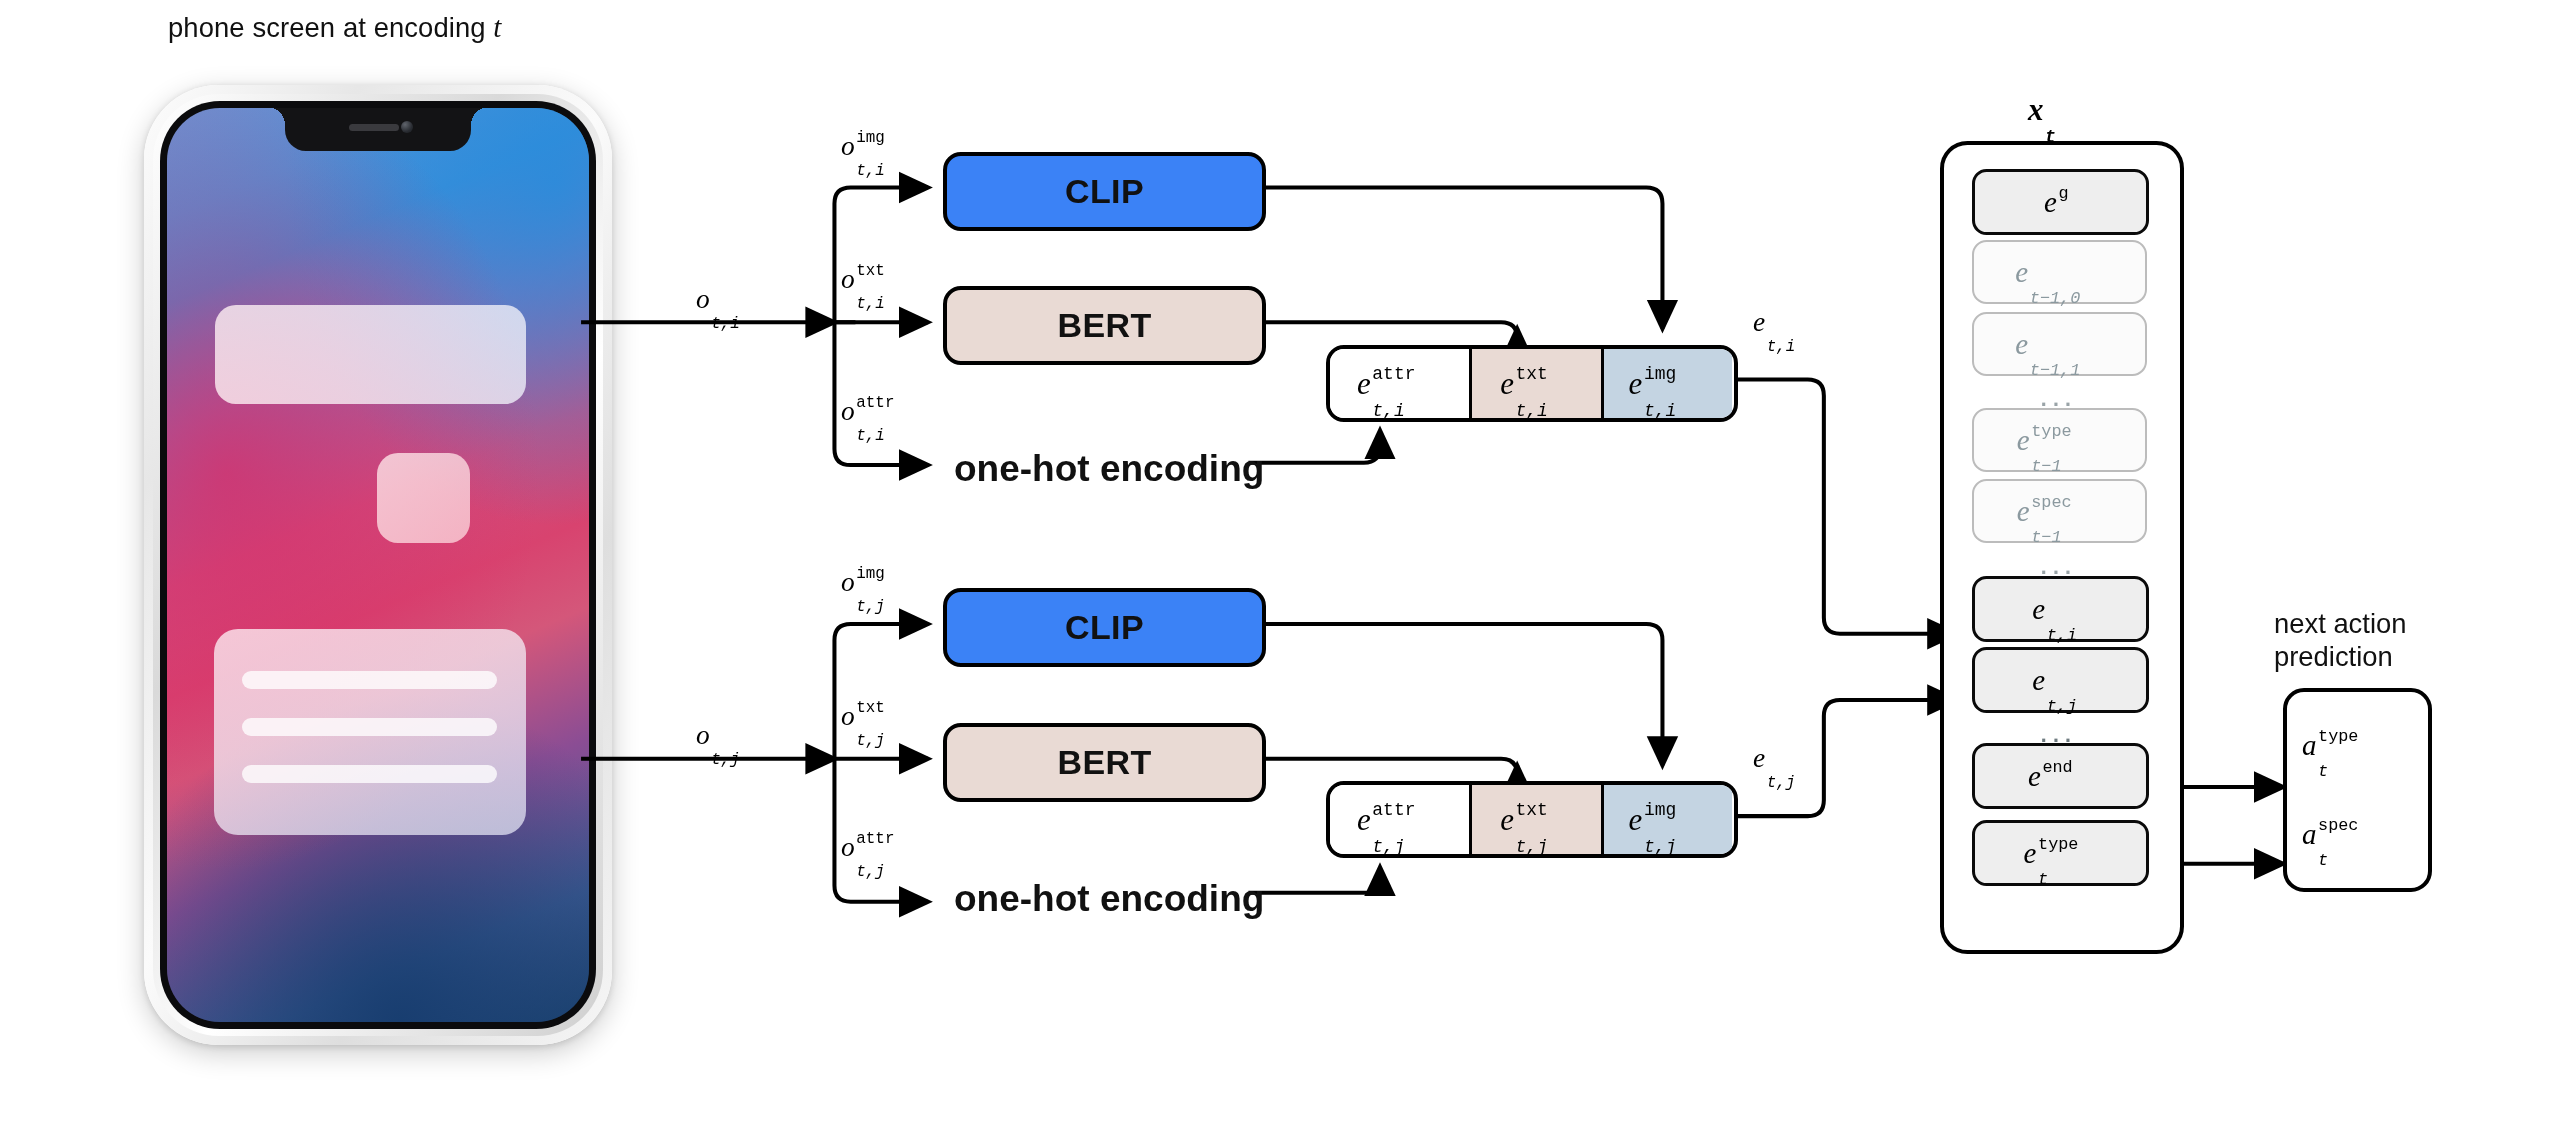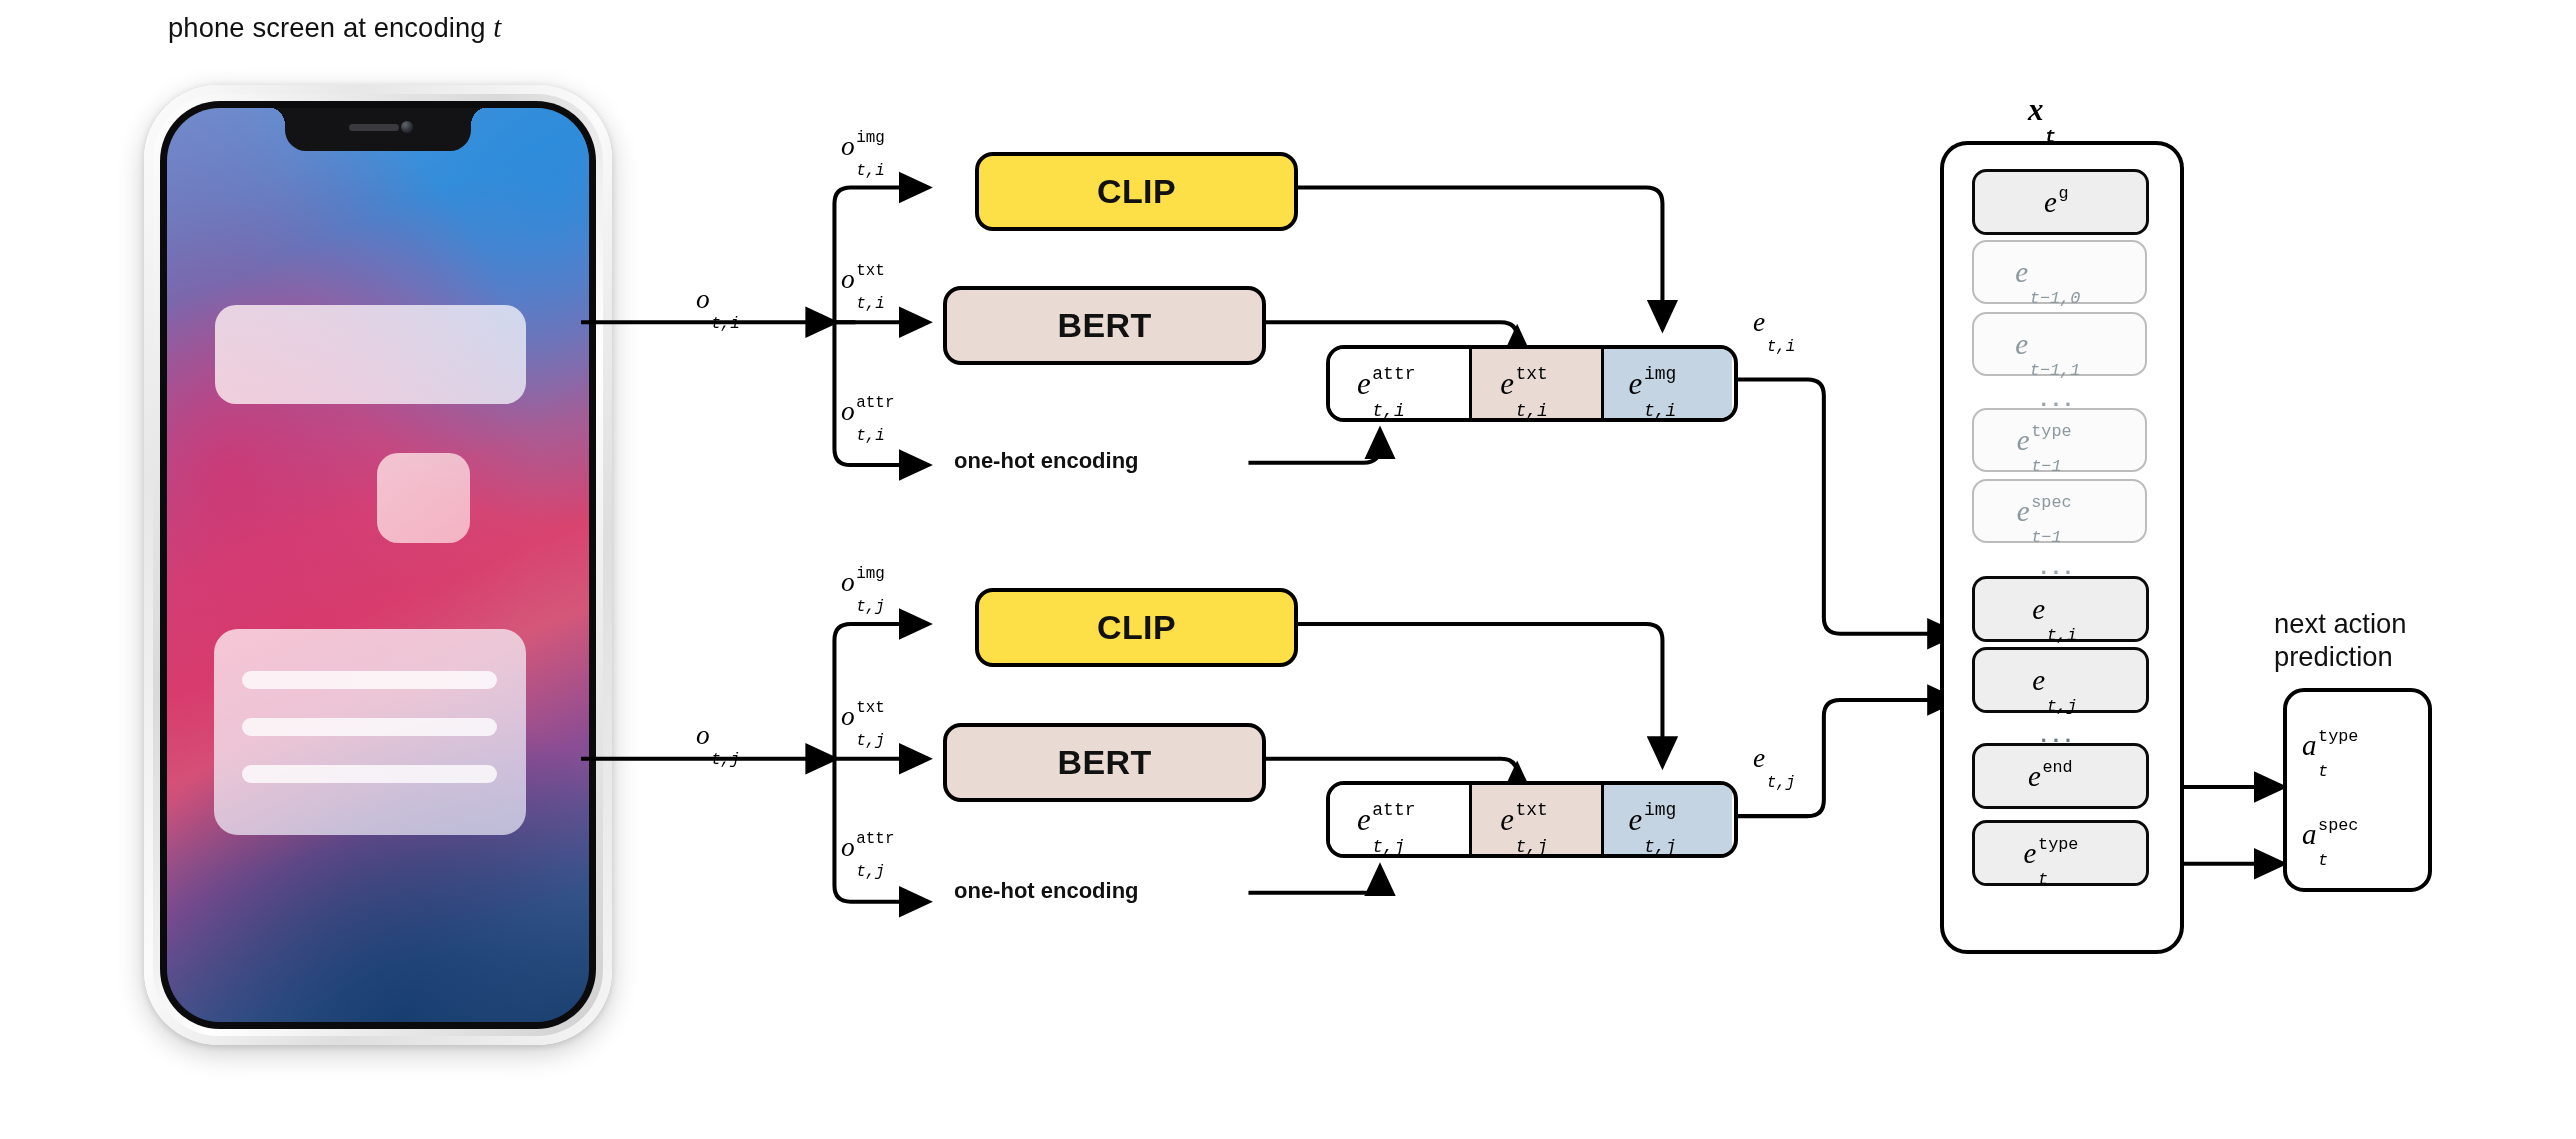--- a/index.html
+++ b/index.html
@@ -70,29 +70,29 @@
      background:rgba(255,255,255,.78);}
   #ui-card .r1{top:42px;} #ui-card .r2{top:89px;} #ui-card .r3{top:136px;}
 
   
   #wires{position:absolute;left:0;top:0;width:2576px;height:1140px;overflow:visible;}
 
   
   .modbox{position:absolute;border:4px solid #000;border-radius:18px;
      display:flex;align-items:center;justify-content:center;
      font-family:"Liberation Sans",sans-serif;font-weight:600;font-size:34px;letter-spacing:0.4px;color:#111;}
-  .clip{background:#fde047;margin-left:32px;}
+  .clip{background:#3b82f6;}
   .bert{background:#e9dad4;}
   #clip-i{left:943px;top:152px;width:315px;height:71px;}
   #bert-i{left:943px;top:286px;width:315px;height:71px;}
   #clip-j{left:943px;top:588px;width:315px;height:71px;}
   #bert-j{left:943px;top:723px;width:315px;height:71px;}
 
   .onehot{position:absolute;font-family:"Liberation Sans",sans-serif;font-weight:700;
-     font-size:22px;color:#111;white-space:nowrap;}
+     font-size:37px;color:#111;white-space:nowrap;}
   #onehot-i{left:954px;top:448px;}
   #onehot-j{left:954px;top:878px;}
 
   
   .embar{position:absolute;border:4px solid #000;border-radius:18px;display:flex;overflow:hidden;background:#fff;}
   .embar .seg{display:flex;align-items:center;justify-content:center;height:100%;
      font-size:31px;color:#000;}
   .embar .seg.attr{background:#ffffff;flex:0 0 139px;}
   .embar .seg.txt{background:#e9dad4;flex:0 0 129px;border-left:3.2px solid #000;}
   .embar .seg.img{background:#c4d4e2;flex:0 0 128px;border-left:3.2px solid #000;}

